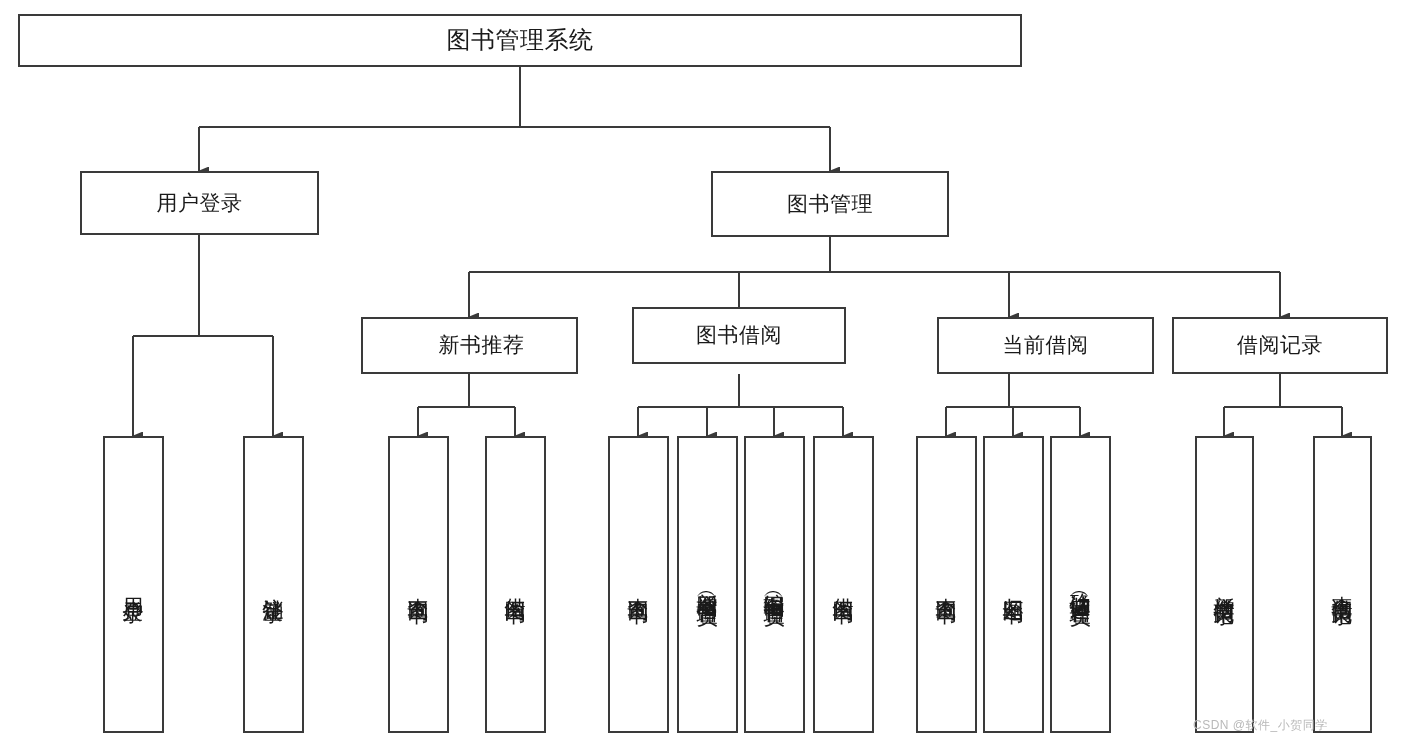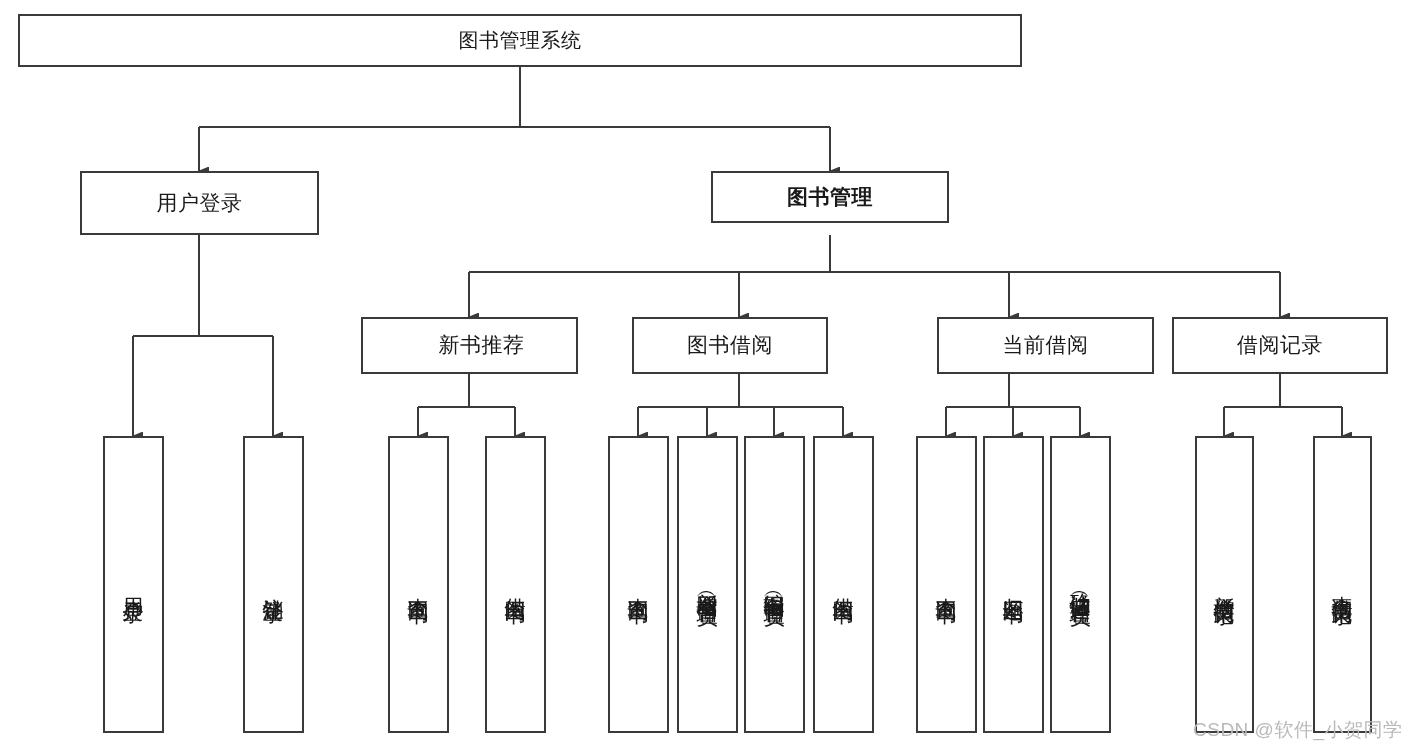--- a/index.html
+++ b/index.html
@@ -51,26 +51,26 @@
     font-size: 21px;
   }
   .node.vertical .node-label {
     writing-mode: vertical-rl;
     text-orientation: upright;
     font-size: 21px;
     letter-spacing: 2px;
     line-height: 1;
   }
   .node.root .node-label {
-    font-size: 20px;
+    font-size: 24px;
   }
   .watermark {
     position: absolute;
     color: #b9b9b9;
-    font-size: 19px;
+    font-size: 12px;
     white-space: nowrap;
     letter-spacing: 0.5px;
     pointer-events: none;
   }
 </style>
 </head>
 <body>
 
 <div id="diagram-root">
 
@@ -117,27 +117,27 @@
       </g>
   </svg>
 
   <div id="nodes">
       <div class="node horizontal root" style="left: 18px; top: 14px; width: 1004px; height: 53px; border-color: rgb(58, 58, 58);">
         <span class="node-label" style="color: rgb(26, 26, 26);">图书管理系统</span>
       </div>
       <div class="node horizontal" style="left: 80px; top: 171px; width: 239px; height: 64px; border-color: rgb(58, 58, 58);">
         <span class="node-label" style="color: rgb(26, 26, 26);">用户登录</span>
       </div>
-      <div class="node horizontal" style="left: 711px; top: 171px; width: 238px; height: 52px; border-color: rgb(58, 58, 58); font-weight: bold;">
+      <div class="node horizontal" style="left: 711px; top: 171px; width: 238px; height: 66px; border-color: rgb(58, 58, 58);">
         <span class="node-label" style="color: rgb(26, 26, 26);">图书管理</span>
       </div>
       <div class="node horizontal" style="left: 361px; top: 317px; width: 217px; height: 57px; border-color: rgb(58, 58, 58);">
         <span class="node-label" style="color: rgb(26, 26, 26); margin-left: 24px;">新书推荐</span>
       </div>
-      <div class="node horizontal" style="left: 632px; top: 317px; width: 196px; height: 57px; border-color: rgb(58, 58, 58);">
+      <div class="node horizontal" style="left: 632px; top: 307px; width: 214px; height: 57px; border-color: rgb(58, 58, 58);">
         <span class="node-label" style="color: rgb(26, 26, 26);">图书借阅</span>
       </div>
       <div class="node horizontal" style="left: 901px; top: 317px; width: 217px; height: 57px; border-color: rgb(58, 58, 58); margin-left: 36px;">
         <span class="node-label" style="color: rgb(26, 26, 26);">当前借阅</span>
       </div>
       <div class="node horizontal" style="left: 1172px; top: 317px; width: 216px; height: 57px; border-color: rgb(58, 58, 58); justify-content: center;">
         <span class="node-label" style="color: rgb(26, 26, 26);">借阅记录</span>
       </div>
       <div class="node vertical" style="left: 103px; top: 436px; width: 61px; height: 297px; border-color: rgb(58, 58, 58);">
         <span class="node-label" style="color: rgb(26, 26, 26);">用户登录</span>

